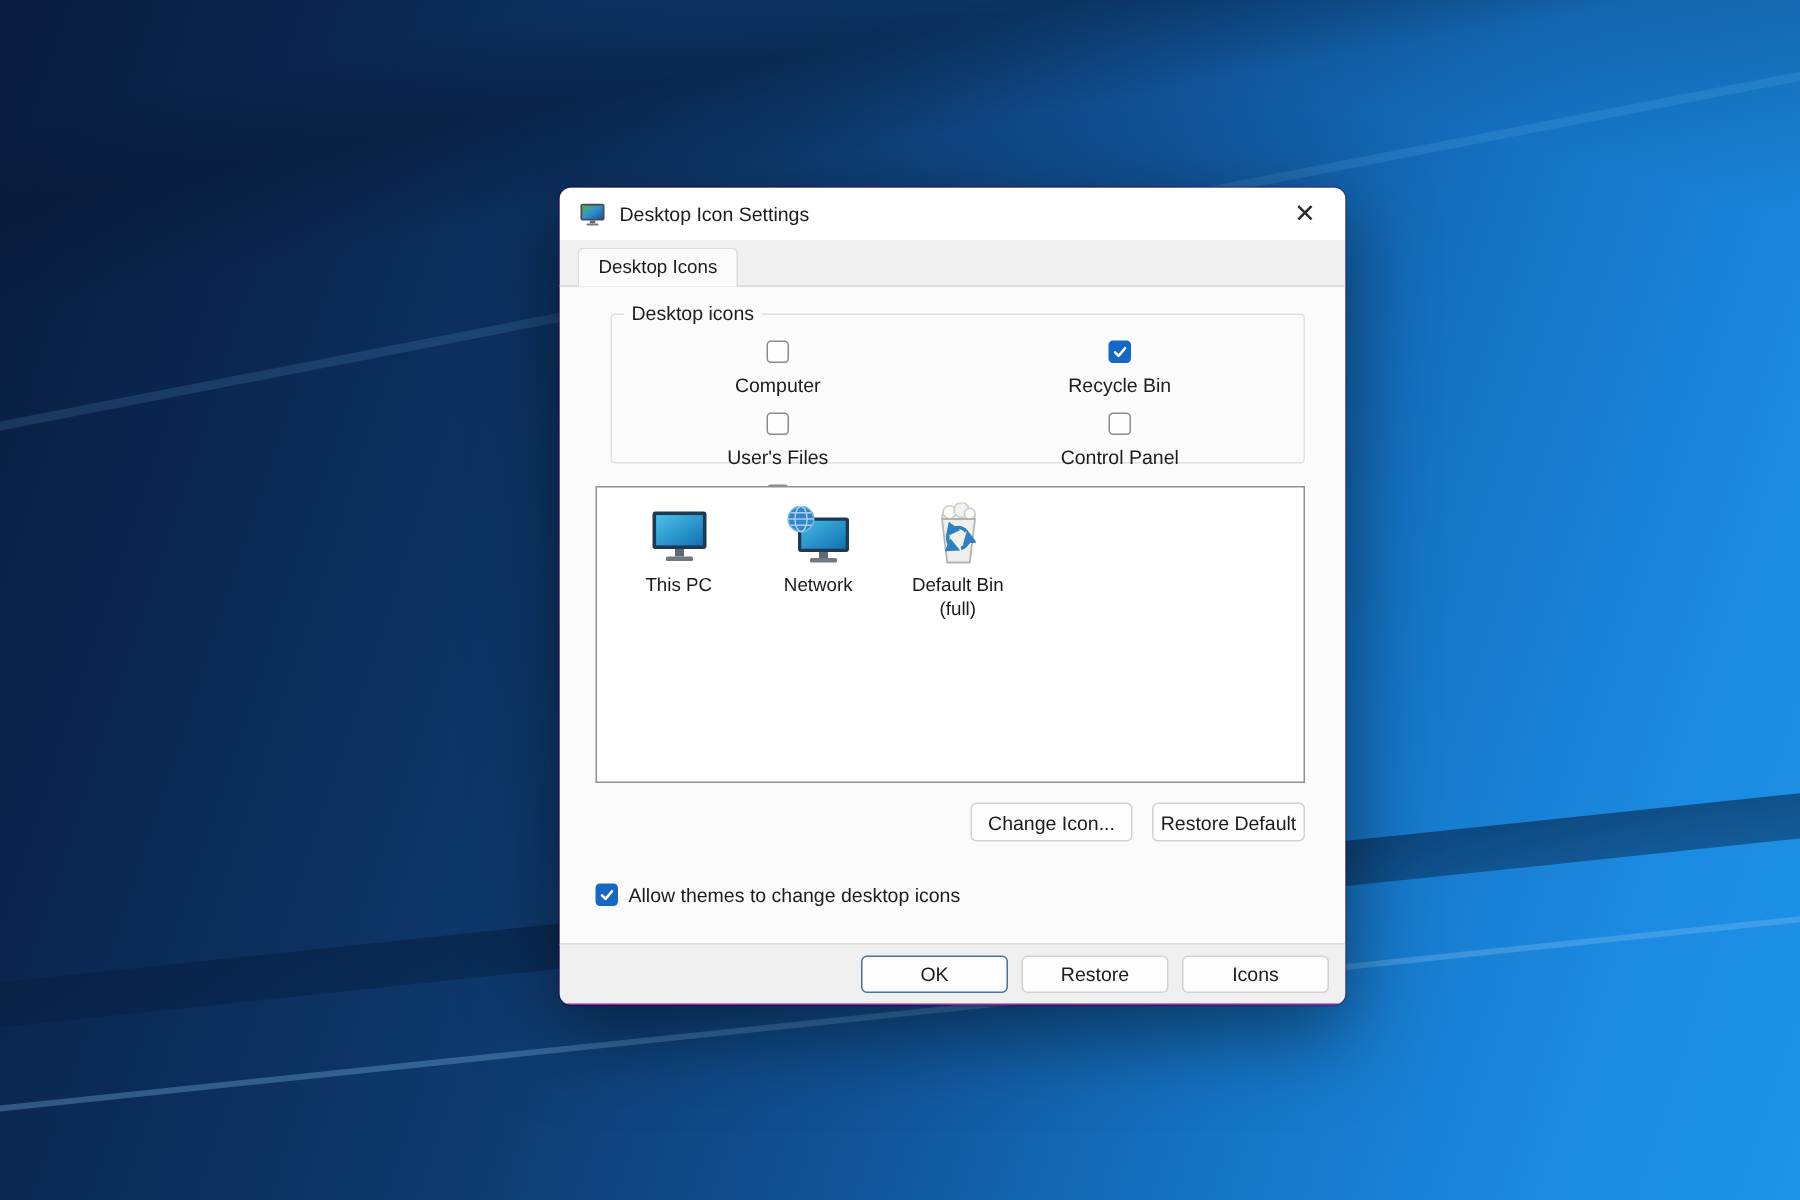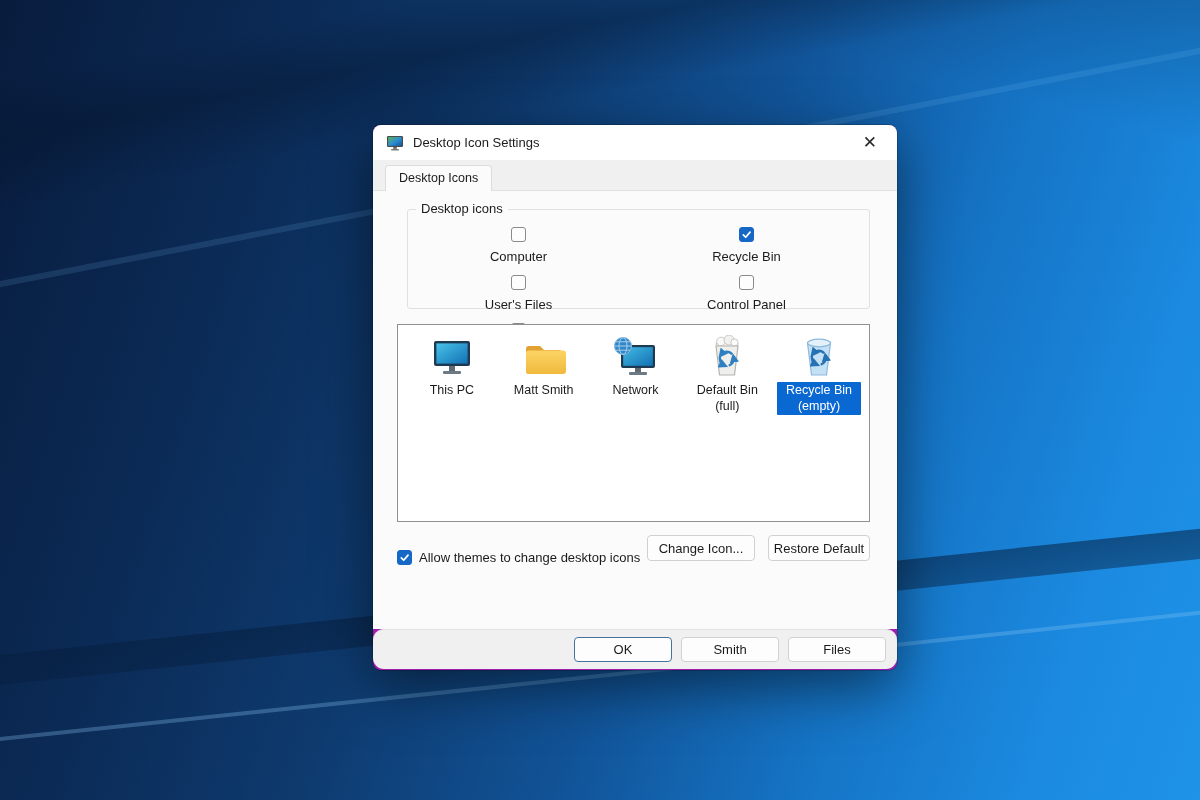--- a/index.html
+++ b/index.html
@@ -60,24 +60,24 @@
   .icon-art { height:42px; display:flex; align-items:flex-end; justify-content:center; }
   .icon-label { margin-top:5px; font-size:12.5px; text-align:center; line-height:1.25; max-width:84px; padding:1px 3px; border-radius:1px; }
   .icon-label.selected { background:#0a68d2; color:#fff; }
 
   .action-row { position:absolute; top:344px; right:27px; display:flex; gap:13px; }
   .btn { background:#fdfdfd; border:1px solid #d1d1d1; border-radius:4px; font-size:13px;
          font-family:"Liberation Sans", sans-serif; color:#1b1b1b; display:flex; align-items:center; justify-content:center; }
   .btn-mid { width:108px; height:26px; }
   .btn-mid.wide { width:102px;text-align:right; }
 
-  .themes-row { position:absolute; left:24px; top:359px; display:flex; align-items:center; gap:7px; }
+  .themes-row { position:absolute; left:24px; top:398px; display:flex; align-items:center; gap:7px; }
 
   .bottombar { height:40px; background:#f0f0f0; border-top:1px solid #e3e3e3;
-               display:flex; align-items:center; justify-content:flex-end; gap:9px; padding-right:11px;border-radius:11px; }
+               display:flex; align-items:center; justify-content:flex-end; gap:9px; padding-right:11px; }
   .btn-bottom { width:98px; height:25px; }
   .btn-bottom.default { border:1.6px solid #46729e; }
 </style>
 </head>
 <body>
 
 <div class="wedge"></div>
 <div class="beam beam-1"></div>
 <div class="beam beam-2"></div>
 <div class="beam beam-3"></div>
@@ -152,35 +152,20 @@
               </defs>
             <rect x="3" y="2" width="36" height="25" rx="2" fill="#1d3a52"></rect>
             <rect x="5.4" y="4.4" width="31.2" height="20.2" fill="url(#pcscr)"></rect>
             <rect x="18" y="27" width="6" height="5" fill="#5f6a72"></rect>
             <rect x="12" y="32" width="18" height="3" rx="1" fill="#6e7a83"></rect>
           </svg>
         </div>
         <span class="icon-label">This PC</span>
       </div>
 
-      <div class="icon-item">
-        <div class="icon-art">
-          <svg width="44" height="36" viewBox="0 0 44 36">
-            <defs>
-                <linearGradient id="fold" x1="0" y1="0" x2="0" y2="1">
-              <stop offset="0" stop-color="#fcd464"></stop>
-                  <stop offset="1" stop-color="#f0b93e"></stop>
-            </linearGradient>
-              </defs>
-            <path d="M4 8 q0-3 3-3 h11 l4 4 h15 q3 0 3 3 v18 q0 3-3 3 H7 q-3 0-3-3 Z" fill="#e2a233"></path>
-            <path d="M4 12 q0-2.6 2.6-2.6 h34.8 q2.6 0 2.6 2.6 v18 q0 3-3 3 H7 q-3 0-3-3 Z" fill="url(#fold)"></path>
-          </svg>
-        </div>
-        <span class="icon-label">Matt Smith</span>
-      </div>
 
       <div class="icon-item">
         <div class="icon-art">
           <svg width="46" height="40" viewBox="0 0 46 40">
             <defs>
                 <linearGradient id="netscr" x1="0" y1="0" x2="1" y2="1">
               <stop offset="0" stop-color="#42bae2"></stop>
                   <stop offset="1" stop-color="#1271b4"></stop>
             </linearGradient>
               </defs>
@@ -212,39 +197,20 @@
             <g stroke="#2f80c3" stroke-width="2.4" fill="none" transform="translate(6,12) scale(0.98)">
               <path d="M17.5 7.5 A7 7 0 0 0 6.5 7.5" marker-end="url(#ah1)"></path>
               <path d="M5.2 10 A7 7 0 0 0 9 18.5" marker-end="url(#ah1)"></path>
               <path d="M14 19 A7 7 0 0 0 19 11" marker-end="url(#ah1)"></path>
             </g>
           </svg>
         </div>
         <span class="icon-label">Default Bin (full)</span>
       </div>
 
-      <div class="icon-item">
-        <div class="icon-art">
-          <svg width="36" height="42" viewBox="0 0 36 42">
-            <defs>
-                <marker id="ah2" markerWidth="4" markerHeight="4" refX="2" refY="2" orient="auto">
-                  <path d="M0 0L4 2L0 4Z" fill="#2670b4"></path>
-                </marker>
-              </defs>
-            <path d="M6.5 8 L10.5 40 H25.5 L29.5 8 Z" fill="#c4e0f5" stroke="#8cb8dc" stroke-width="1.2"></path>
-            <ellipse cx="18" cy="8" rx="11.5" ry="3.8" fill="#e4f1fb" stroke="#8cb8dc" stroke-width="1.2"></ellipse>
-            <g stroke="#2670b4" stroke-width="2.4" fill="none" transform="translate(6,11) scale(0.98)">
-              <path d="M17.5 7.5 A7 7 0 0 0 6.5 7.5" marker-end="url(#ah2)"></path>
-              <path d="M5.2 10 A7 7 0 0 0 9 18.5" marker-end="url(#ah2)"></path>
-              <path d="M14 19 A7 7 0 0 0 19 11" marker-end="url(#ah2)"></path>
-            </g>
-          </svg>
-        </div>
-        <span class="icon-label selected">Recycle Bin (empty)</span>
-      </div>
 
     </div>
 
     <div class="action-row">
       <button class="btn btn-mid">Change Icon...</button>
       <button class="btn btn-mid wide">Restore Default</button>
     </div>
 
     <div class="themes-row">
       <span class="cb checked">
@@ -252,17 +218,17 @@
             <path d="M3 7.5 L6 10.5 L11.5 4" fill="none" stroke="#fff" stroke-width="2.2" stroke-linecap="round" stroke-linejoin="round"></path>
           </svg>
         </span>
       <span class="cb-label">Allow themes to change desktop icons</span>
     </div>
 
   </div>
 
   <div class="bottombar">
     <button class="btn btn-bottom default">OK</button>
-    <button class="btn btn-bottom">Smith</button>
-    <button class="btn btn-bottom">Files</button>
+    <button class="btn btn-bottom">Restore</button>
+    <button class="btn btn-bottom">Icons</button>
   </div>
 
 </div>
 
 </body></html>

